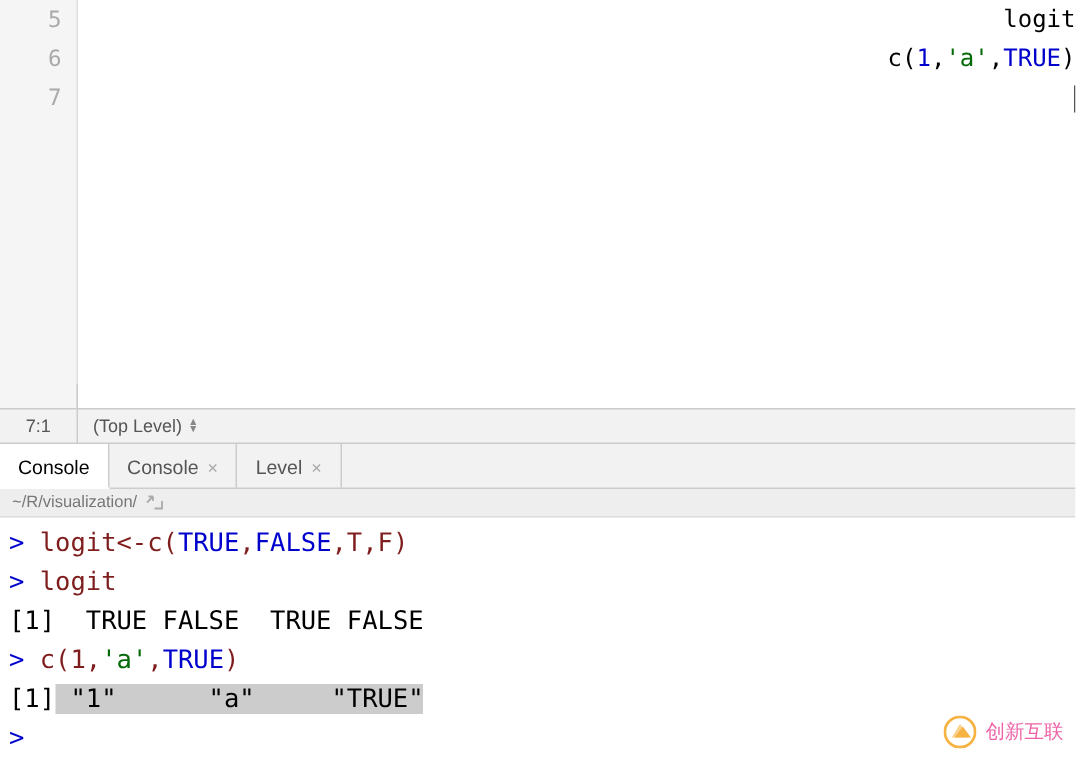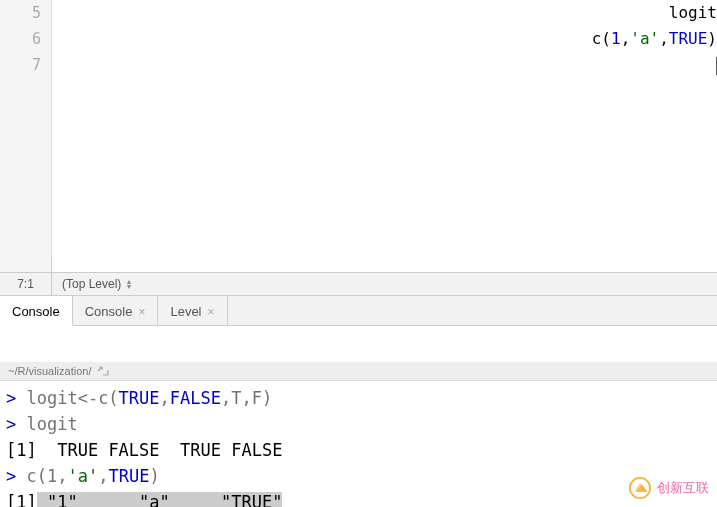--- a/index.html
+++ b/index.html
@@ -113,32 +113,31 @@
     .console-path-bar {
       background: #eee;
       padding: 3px 8px;
       font-family: "Segoe UI", Arial, sans-serif;
       font-size: 11px;
       color: #777;
       border-bottom: 1px solid #ddd;
       display: flex;
       align-items: center;
       gap: 6px;
-      margin-top: 36px;
     }
     .console-out {
       padding: 4px 6px;
       font-size: 17px;
       line-height: 26px;
       white-space: pre;
       font-family: "Lucida Console", Consolas, Monaco, monospace;
     }
     .prompt { color: #0000cc; }
     .out-plain { color: #000; }
-    .out-blue { color: #737373; }
+    .out-blue { color: #7f1d1d; }
     .out-kw { color: #0000cc; }
     .hl-vec {
       background: #ccc;
     }
     .watermark {
       position: absolute;
       right: 8px;
       bottom: 8px;
       display: flex;
       align-items: center;

